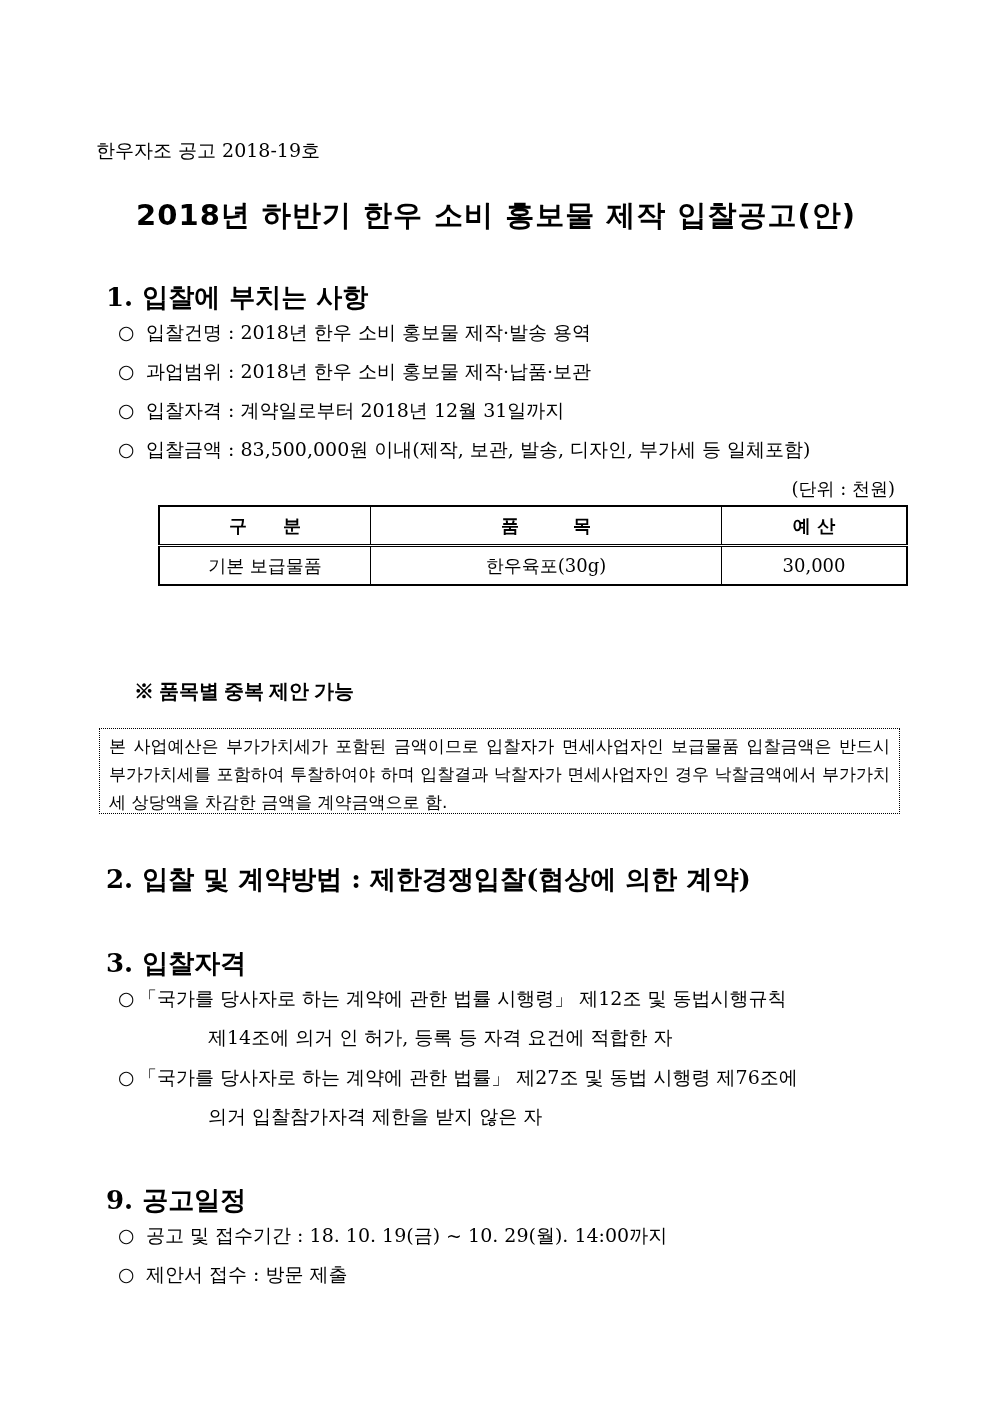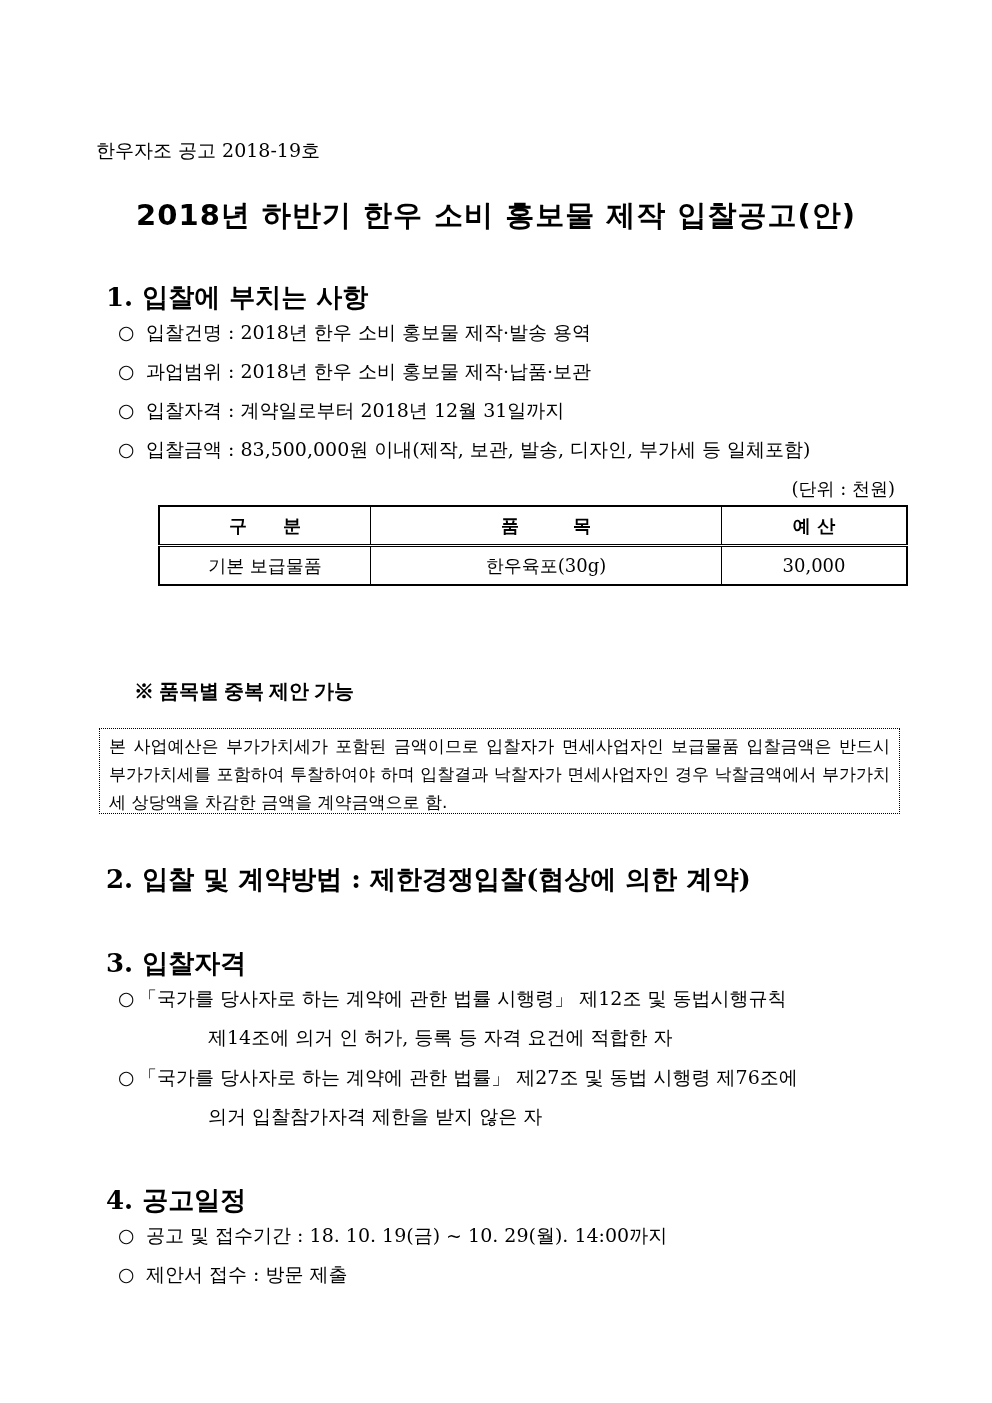--- a/index.html
+++ b/index.html
@@ -56,15 +56,15 @@
 <div class="box">본 사업예산은 부가가치세가 포함된 금액이므로 입찰자가 면세사업자인 보급물품 입찰금액은 반드시 부가가치세를 포함하여 투찰하여야 하며 입찰결과 낙찰자가 면세사업자인 경우 낙찰금액에서 부가가치세 상당액을 차감한 금액을 계약금액으로 함.</div>
 
 <div class="abs sec" style="top:862px">2. 입찰 및 계약방법 : 제한경쟁입찰(협상에 의한 계약)</div>
 
 <div class="abs sec" style="top:946px">3. 입찰자격</div>
 <div class="abs bullet" style="top:986px"><span class="mark" style="width:20px">○</span><span>「국가를 당사자로 하는 계약에 관한 법률 시행령」 제12조 및 동법시행규칙</span></div>
 <div class="abs cont" style="top:1025px">제14조에 의거 인 허가, 등록 등 자격 요건에 적합한 자</div>
 <div class="abs bullet" style="top:1065px"><span class="mark" style="width:20px">○</span><span>「국가를 당사자로 하는 계약에 관한 법률」 제27조 및 동법 시행령 제76조에</span></div>
 <div class="abs cont" style="top:1104px">의거 입찰참가자격 제한을 받지 않은 자</div>
 
-<div class="abs sec" style="top:1183px">4. 공고일정</div>
+<div class="abs sec" style="top:1183px">9. 공고일정</div>
 <div class="abs bullet" style="top:1223px"><span class="mark">○</span><span>공고 및 접수기간 : 18. 10. 19(금) ~ 10. 29(월). 14:00까지</span></div>
 <div class="abs bullet" style="top:1262px"><span class="mark">○</span><span>제안서 접수 : 방문 제출</span></div>
 
 </body></html>

